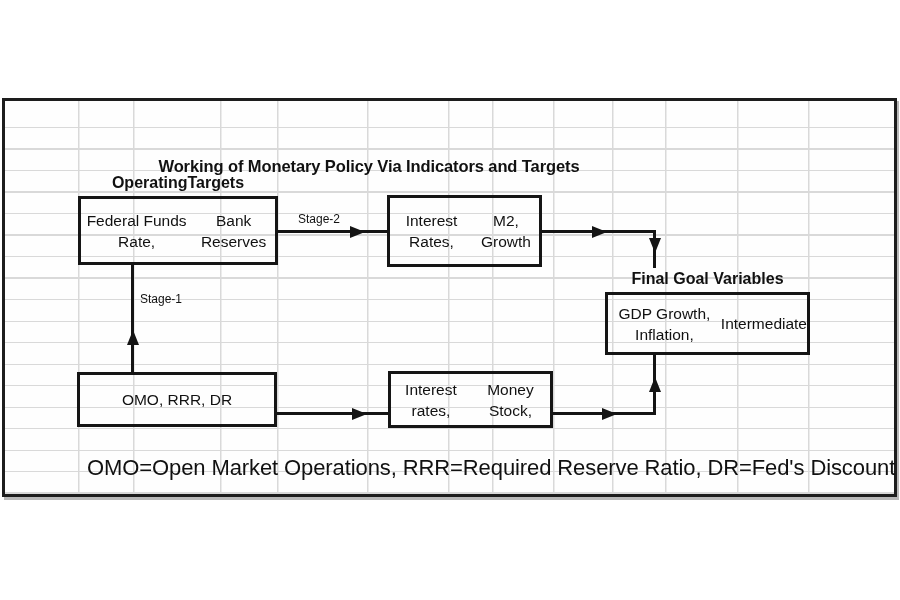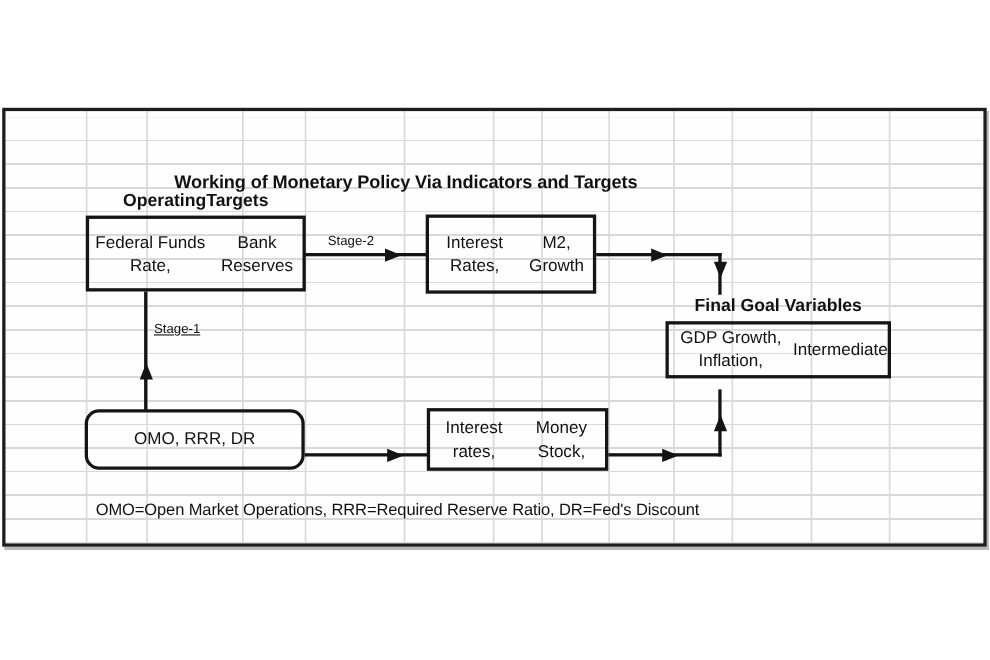--- a/index.html
+++ b/index.html
@@ -27,27 +27,27 @@
          font-weight:bold;font-size:16.5px;letter-spacing:-0.1px;margin-top:28px;}
   .lbl{position:absolute;font-weight:bold;font-size:16px;text-align:center;}
   #lbl-op{left:78px;top:174px;width:200px;}
   #lbl-int{left:380px;top:174px;width:195px;}
   #lbl-fin{left:605px;top:270px;width:205px;}
   .dbox{position:absolute;box-sizing:border-box;border:3px solid #151515;
         display:flex;flex-direction:row;justify-content:center;align-items:center;
         text-align:center;font-size:15.5px;line-height:21px;}
   #box-op{left:78px;top:196px;width:200px;height:69px;}
   #box-int{left:387px;top:195px;width:155px;height:72px;}
-  #box-fin{left:605px;top:292px;width:205px;height:52px;}
-  #box-omo{left:77px;top:372px;width:200px;height:55px;border-radius:13px;}
+  #box-fin{left:605px;top:292px;width:205px;height:63px;}
+  #box-omo{left:77px;top:372px;width:200px;height:55px;}
   #box-mon{left:388px;top:371px;width:165px;height:57px;}
   .stagelbl{position:absolute;font-size:12px;}
   #lbl-stage2{left:298px;top:212px;}
-  #lbl-stage1{left:140px;top:292px;text-decoration:underline;}
-  .footnote{position:absolute;left:87px;top:455px;font-size:15px;letter-spacing:-0.1px;}
+  #lbl-stage1{left:140px;top:292px;}
+  .footnote{position:absolute;left:87px;top:455px;font-size:22px;letter-spacing:-0.1px;}
   .hl,.vl{position:absolute;background:#141414;}
   .hl{height:3px;}.vl{width:3px;}
   #ln-stage2{left:277px;top:230px;width:113px;}
   #ln-int-h{left:542px;top:230px;width:114px;}
   #ln-int-v{left:653px;top:230px;height:38px;}
   #ln-stage1{left:131px;top:265px;height:108px;}
   #ln-omo{left:277px;top:412px;width:112px;}
   #ln-mon-h{left:553px;top:412px;width:103px;}
   #ln-mon-v{left:653px;top:354px;height:61px;}
   .ah{position:absolute;width:0;height:0;}

